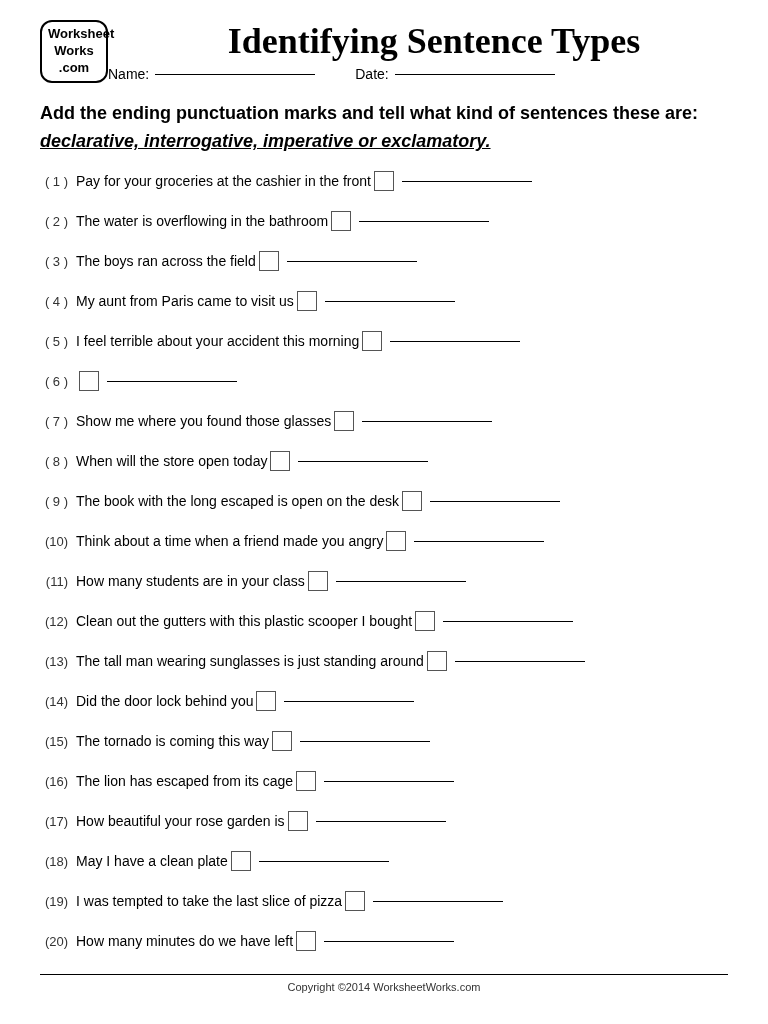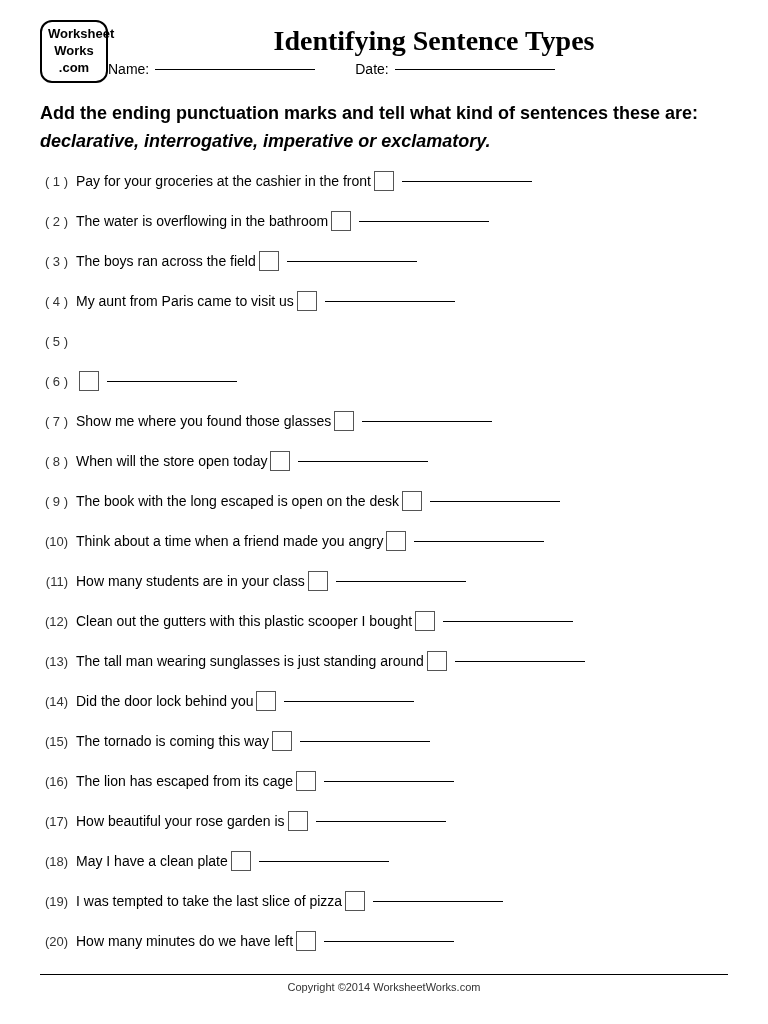--- a/index.html
+++ b/index.html
@@ -29,21 +29,21 @@
       flex-shrink: 0;
     }
     .logo .worksheet { font-size: 13px; }
     .logo .works { font-size: 13px; }
     .logo .com { font-size: 13px; }
     .title-block {
       flex: 1;
       text-align: center;
     }
     .main-title {
-      font-size: 28px;
+      font-size: 36px;
       font-weight: bold;
       font-family: Georgia, serif;
       padding-left: 32px;
     }
     .name-date-row {
       display: flex;
       justify-content: flex-start;
       gap: 40px;
       margin-top: 4px;
       font-size: 14px;
@@ -57,21 +57,21 @@
       border-bottom: 1.5px solid #000;
       width: 160px;
       display: inline-block;
     }
     .instructions {
       margin: 16px 0 10px 0;
       font-size: 18px;
       line-height: 1.6;
     }
     .instructions .bold { font-weight: bold; }
-    .instructions .italic-bold { font-weight: bold; font-style: italic; }
+    .instructions .italic-bold { font-weight: bold; font-style: italic; text-decoration: underline; }
     .sentences-list {
       list-style: none;
       margin-top: 4px;
     }
     .sentence-item {
       display: flex;
       align-items: center;
       margin-bottom: 10px;
       min-height: 30px;
     }
@@ -174,20 +174,25 @@
     <li class="sentence-item">
       <span class="sentence-num">( 4 )</span>
       <span class="sentence-row">
         <span class="sentence-text">My aunt from Paris came to visit us</span>
         <span class="punct-box"></span>
         <span class="answer-line"></span>
       </span>
     </li>
     <li class="sentence-item">
       <span class="sentence-num">( 5 )</span>
+      <span class="sentence-row">
+        <span class="sentence-text">I feel terrible about your accident this morning</span>
+        <span class="punct-box"></span>
+        <span class="answer-line"></span>
+      </span>
     </li>
     <li class="sentence-item">
       <span class="sentence-num">( 6 )</span>
       <span class="sentence-row">
         <span class="punct-box"></span>
         <span class="answer-line"></span>
       </span>
     </li>
     <li class="sentence-item">
       <span class="sentence-num">( 7 )</span>

